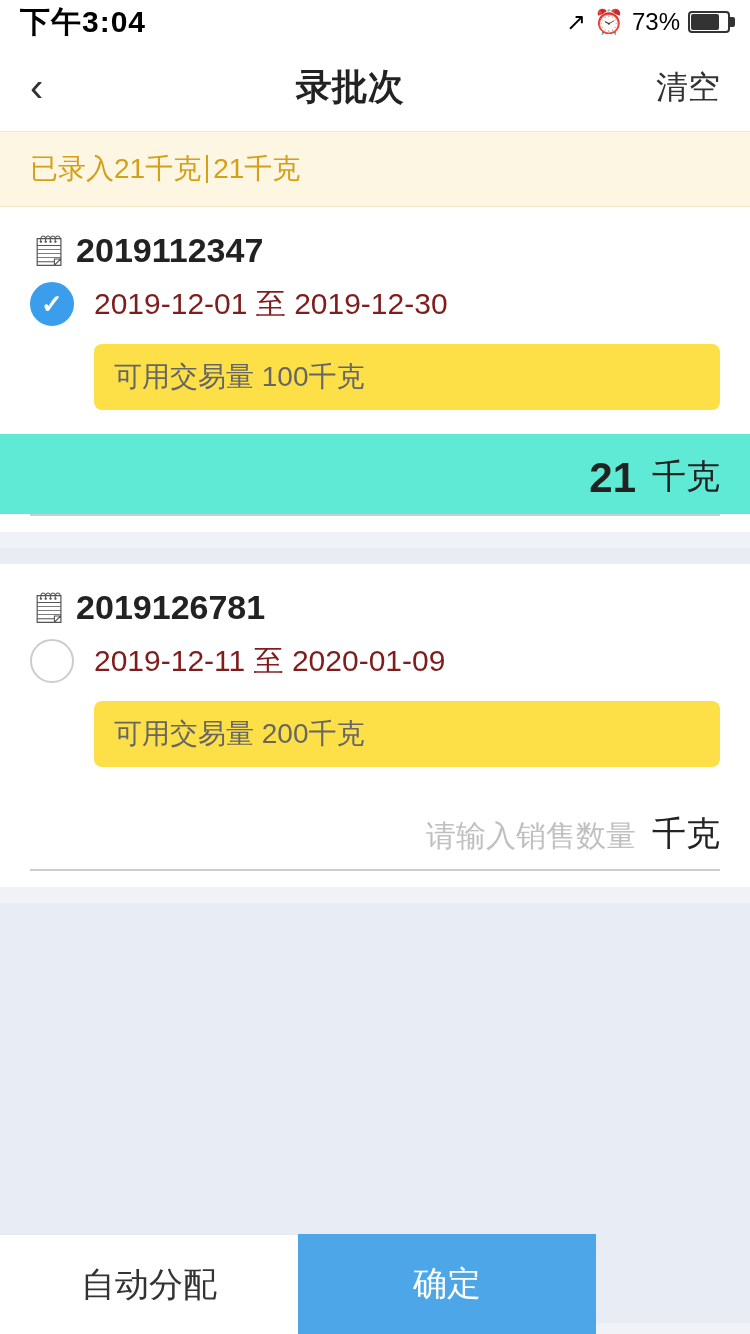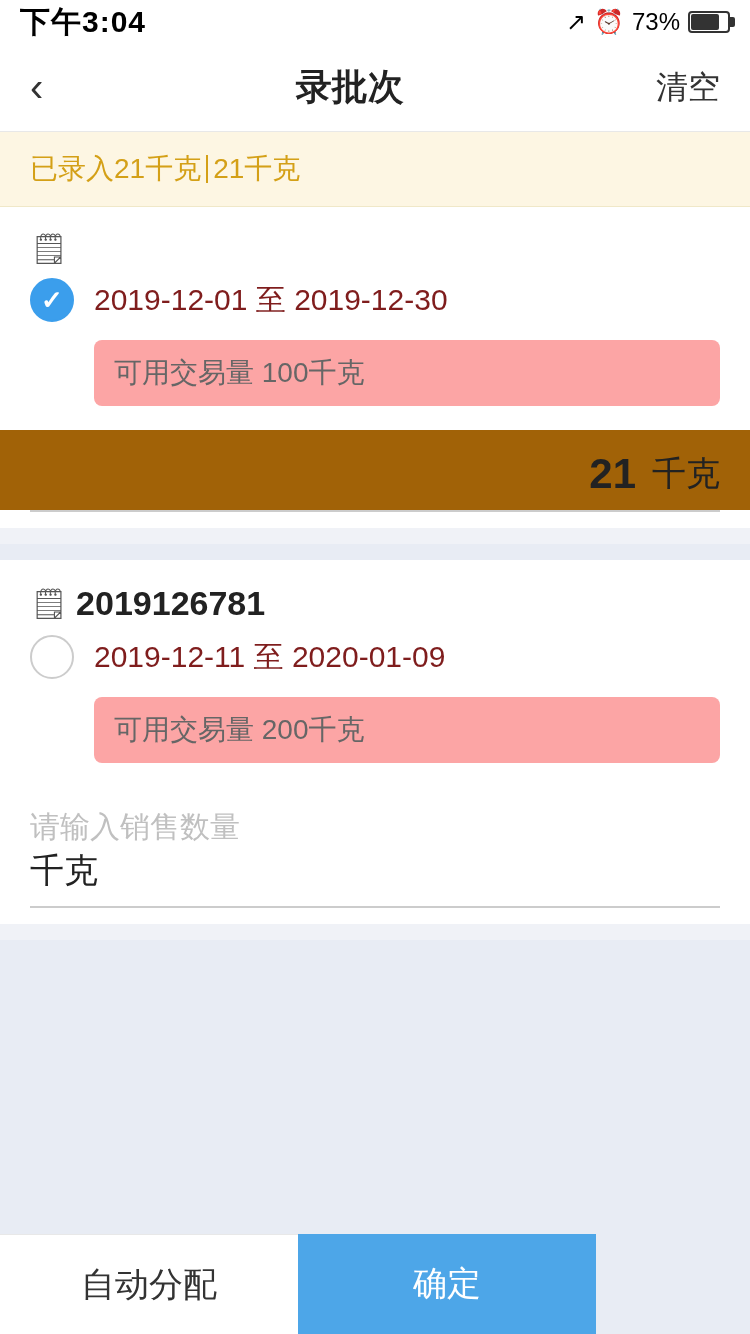--- a/index.html
+++ b/index.html
@@ -164,35 +164,34 @@
       content: '✓';
       color: #fff;
       font-size: 26px;
       font-weight: 700;
     }
     .card-date-text {
       font-size: 30px;
       color: #7f1d1d;
     }
     .available-label {
-      background: #fca5a5;
+      background: #fde047;
       border-radius: 8px;
       padding: 14px 20px;
       font-size: 28px;
       color: #666;
       margin-left: 64px;
     }
 
     
     .qty-row {
       display: flex;
-      align-items: center;
       justify-content: flex-end;
       padding: 20px 30px 12px 24px;
-      background: #a16207;
+      background: #5eead4;
     }
     .qty-number {
       font-size: 42px;
       font-weight: 600;
       color: #222;
       margin-right: 16px;
     }
     .qty-unit {
       font-size: 34px;
       color: #222;
@@ -205,25 +204,24 @@
 
     
     .section-sep {
       height: 16px;
       background: #e8ecf4;
     }
 
     
     .input-row {
       display: flex;
-      align-items: flex-start;
+      align-items: flex-end;
       justify-content: flex-end;
       padding: 20px 30px 12px 30px;
       background: #fff;
-      flex-direction: column;
     }
     .input-placeholder {
       font-size: 30px;
       color: #c0c0c0;
       margin-right: 16px;
     }
     .input-unit {
       font-size: 34px;
       color: #222;
     }
@@ -305,20 +303,21 @@
   <div class="info-banner">
     <span class="info-text">已录入21千克</span>
     <div class="info-divider"></div>
     <span class="info-text">21千克</span>
   </div>
 
   <div class="card">
     <div class="card-inner">
       <div class="card-id-row">
         <span class="card-id-icon">🗒</span>
+        <span class="card-id-text">2019112347</span>
       </div>
       <div class="card-date-row">
         <div class="radio-circle checked"></div>
         <span class="card-date-text">2019-12-01 至 2019-12-30</span>
       </div>
       <div class="available-label">可用交易量 100千克</div>
     </div>
     <div class="qty-row">
       <span class="qty-number">21</span>
       <span class="qty-unit">千克</span>

